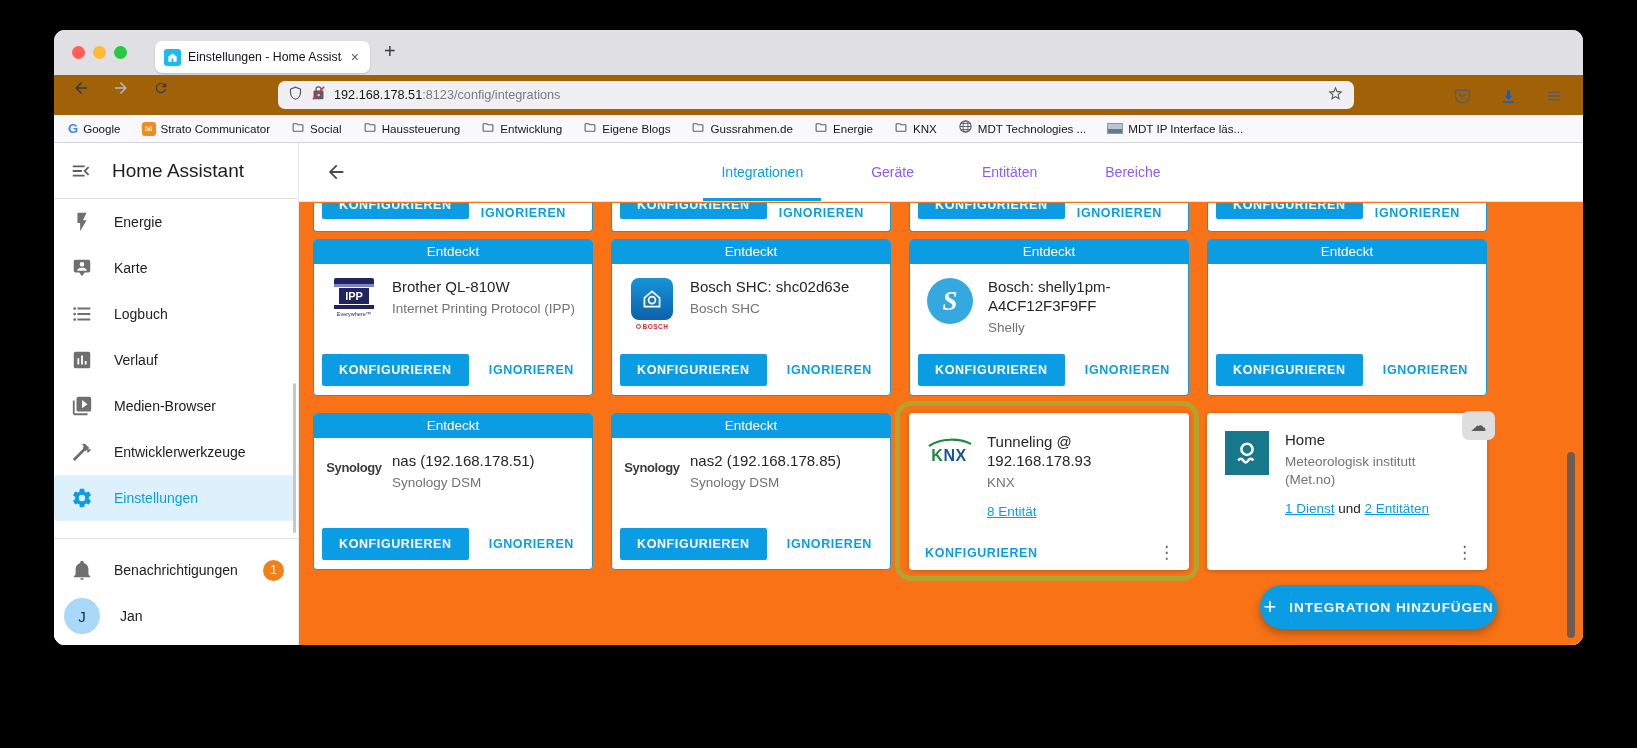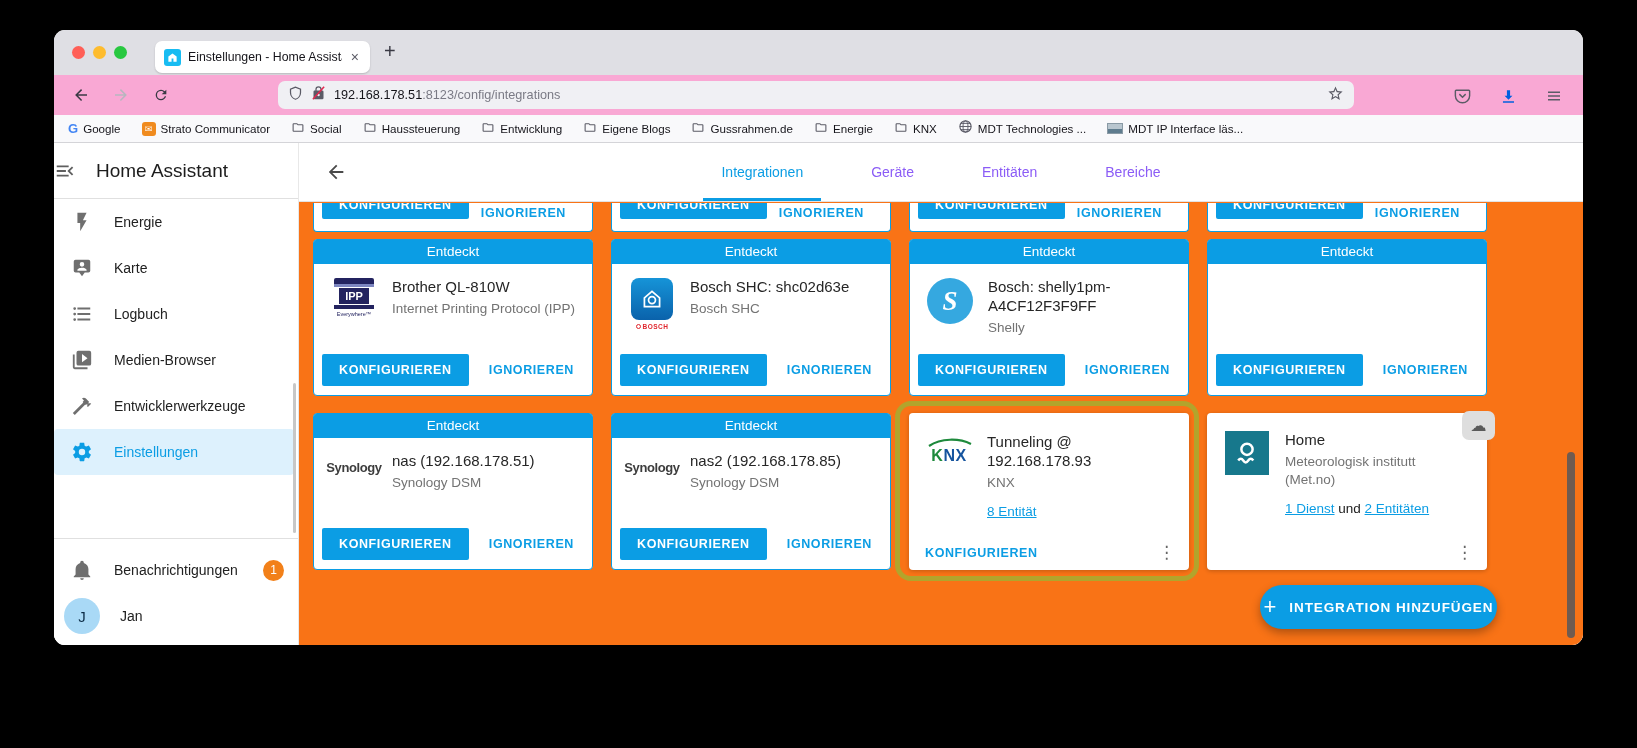--- a/index.html
+++ b/index.html
@@ -15,21 +15,21 @@
   .tl.red{background:#ff5f57}.tl.yellow{background:#febc2e}.tl.green{background:#28c840}
   .btab { position:absolute; left:101px; top:11px; width:215px; height:32px; background:#fff;
           border-radius:7px; display:flex; align-items:center; padding:0 9px; gap:7px;
           box-shadow:0 1px 2px rgba(0,0,0,.18); }
   .favicon { width:17px; height:17px; border-radius:3px; background:#18bcf2; display:flex;
              align-items:center; justify-content:center; flex:none; }
   .btab-title { font-size:12.3px; color:#15141a; white-space:nowrap; overflow:hidden; flex:1; }
   .btab-close { font-size:14px; color:#5b5b66; padding:0 2px; }
   .newtab { position:absolute; left:330px; top:10px; font-size:20px; color:#3a3a44; font-weight:300; }
 
-  .toolbar { position:relative; height:40px; background:#f9a8d4; display:flex; align-items:center; }
+  .toolbar { position:relative; height:40px; background:#a16207; display:flex; }
   .nav-btns { display:flex; gap:14px; padding-left:14px; }
   .icbtn { width:26px; height:26px; display:flex; align-items:center; justify-content:center; }
   .urlbar { position:absolute; left:224px; top:6px; width:1076px; height:28px; background:#f0f0f4;
             border-radius:7px; display:flex; align-items:center; padding:0 10px; gap:8px; }
   .url-text { font-size:12.7px; color:#15141a; flex:1; white-space:nowrap; overflow:hidden; }
   .url-text .path { color:#7a7a85; }
   .urlstar { margin-left:auto; }
   .tb-right { position:absolute; right:16px; top:8px; display:flex; gap:20px; align-items:center; }
 
   .bookmarks { height:28px; background:#f9f9fb; border-bottom:1px solid #d4d4d8;
@@ -38,21 +38,21 @@
   .bm-label { font-size:11.6px; color:#15141a; }
   .g-ic { font-size:13px; font-weight:bold; color:#4285F4; }
   .strato-ic { width:14px; height:14px; background:#f08b1f; border-radius:3px; color:#fff;
                font-size:9px; display:flex; align-items:center; justify-content:center; }
   .mdt-ic { width:16px; height:11px; background:linear-gradient(#b9c6cf 60%,#5f7c8e 60%); border:1px solid #8a9aa5; }
 
   
   .app { position:relative; display:flex; height:502px; background:#fafafa; }
   .sidebar { width:245px; background:#fff; border-right:1px solid #e8e8e8; display:flex;
              flex-direction:column; position:relative; }
-  .s-header { height:56px; display:flex; align-items:center; gap:20px; 
+  .s-header { height:56px; display:flex; align-items:center; gap:20px; padding-left:16px;
               border-bottom:1px solid #e0e0e0; }
   .s-title { font-size:19px; color:#1d1d1d; }
   .s-item { height:46px; display:flex; align-items:center; gap:20px; padding-left:16px;
             color:#212121; font-size:14px; font-weight:500; }
   .s-item .s-ic { width:24px; height:24px; display:flex; align-items:center; justify-content:center; flex:none; }
   .s-item.active { background:#ddf1fd; color:#0b9de4; border-radius:4px; margin-right:4px; }
   .s-bottom { margin-top:auto; border-top:1px solid #e0e0e0; padding-top:8px; padding-bottom:6px; }
   .badge { margin-left:auto; margin-right:14px; width:21px; height:21px; border-radius:50%;
            background:#f28019; color:#fff; font-size:12px; display:flex; align-items:center;
            justify-content:center; font-weight:500; }
@@ -314,20 +314,28 @@
         <span class="s-ic">
             <svg width="22" height="22" viewBox="0 0 24 24">
               <path fill="#6f6f6f" d="M7,5H21V7H7V5M7,13V11H21V13H7M4,4.5A1.5,1.5 0 0,1 5.5,6A1.5,1.5 0 0,1 4,7.5A1.5,1.5 0 0,1 2.5,6A1.5,1.5 0 0,1 4,4.5M4,10.5A1.5,1.5 0 0,1 5.5,12A1.5,1.5 0 0,1 4,13.5A1.5,1.5 0 0,1 2.5,12A1.5,1.5 0 0,1 4,10.5M7,19V17H21V19H7M4,16.5A1.5,1.5 0 0,1 5.5,18A1.5,1.5 0 0,1 4,19.5A1.5,1.5 0 0,1 2.5,18A1.5,1.5 0 0,1 4,16.5Z"></path>
             </svg>
           </span>
         <span>Logbuch</span>
       </div>
       <div class="s-item">
         <span class="s-ic">
             <svg width="22" height="22" viewBox="0 0 24 24">
+              <path fill="#6f6f6f" d="M19,3H5A2,2 0 0,0 3,5V19A2,2 0 0,0 5,21H19A2,2 0 0,0 21,19V5A2,2 0 0,0 19,3M9,17H7V10H9V17M13,17H11V7H13V17M17,17H15V13H17V17Z"></path>
+            </svg>
+          </span>
+        <span>Verlauf</span>
+      </div>
+      <div class="s-item">
+        <span class="s-ic">
+            <svg width="22" height="22" viewBox="0 0 24 24">
               <path fill="#6f6f6f" d="M4,6H2V20A2,2 0 0,0 4,22H18V20H4V6M20,2H8A2,2 0 0,0 6,4V16A2,2 0 0,0 8,18H20A2,2 0 0,0 22,16V4A2,2 0 0,0 20,2M12,14.5V5.5L18,10L12,14.5Z"></path>
             </svg>
           </span>
         <span>Medien-Browser</span>
       </div>
       <div class="s-item">
         <span class="s-ic">
             <svg width="22" height="22" viewBox="0 0 24 24">
               <path fill="#6f6f6f" d="M2,19.63L13.43,8.2L12.72,7.5L14.14,6.07L12,3.89C13.2,2.7 15.09,2.7 16.27,3.89L19.87,7.5L18.45,8.91H21.29L22,9.62L18.45,13.21L17.74,12.5V9.62L16.27,11.04L15.56,10.33L4.13,21.76L2,19.63Z"></path>
             </svg>

